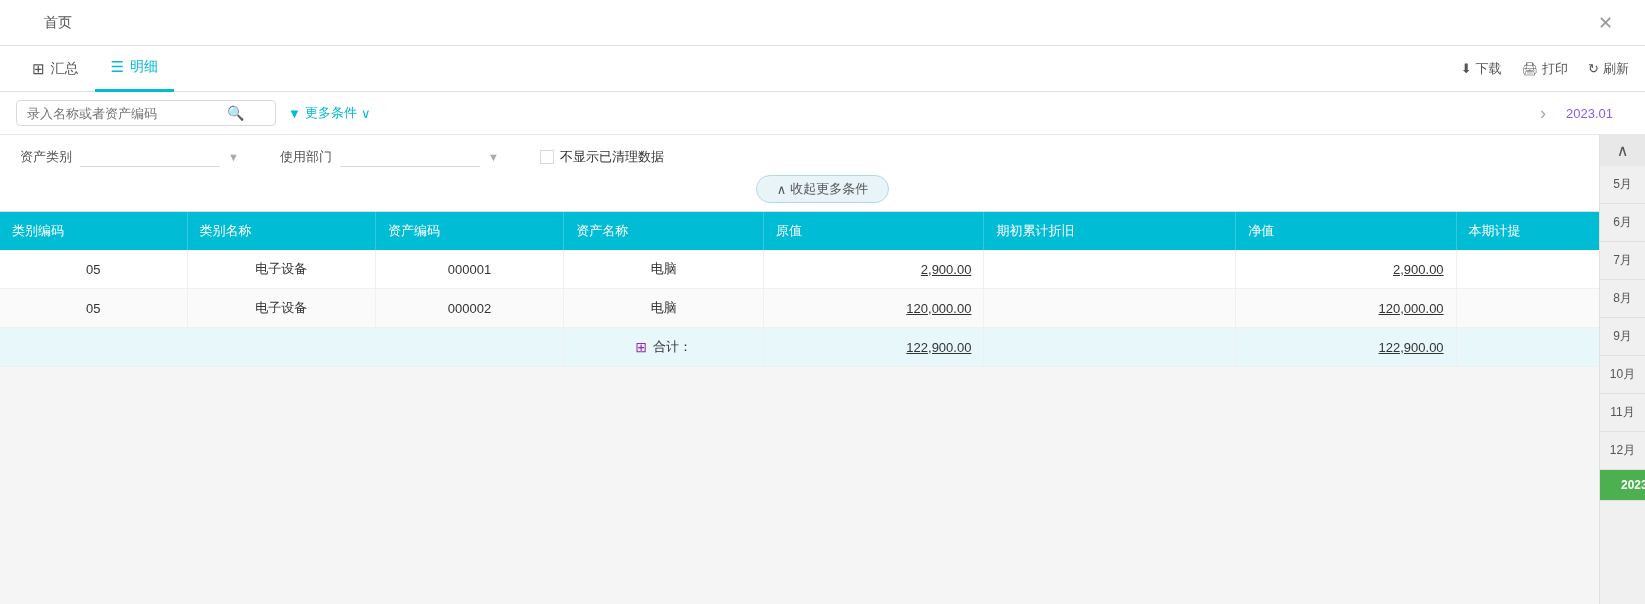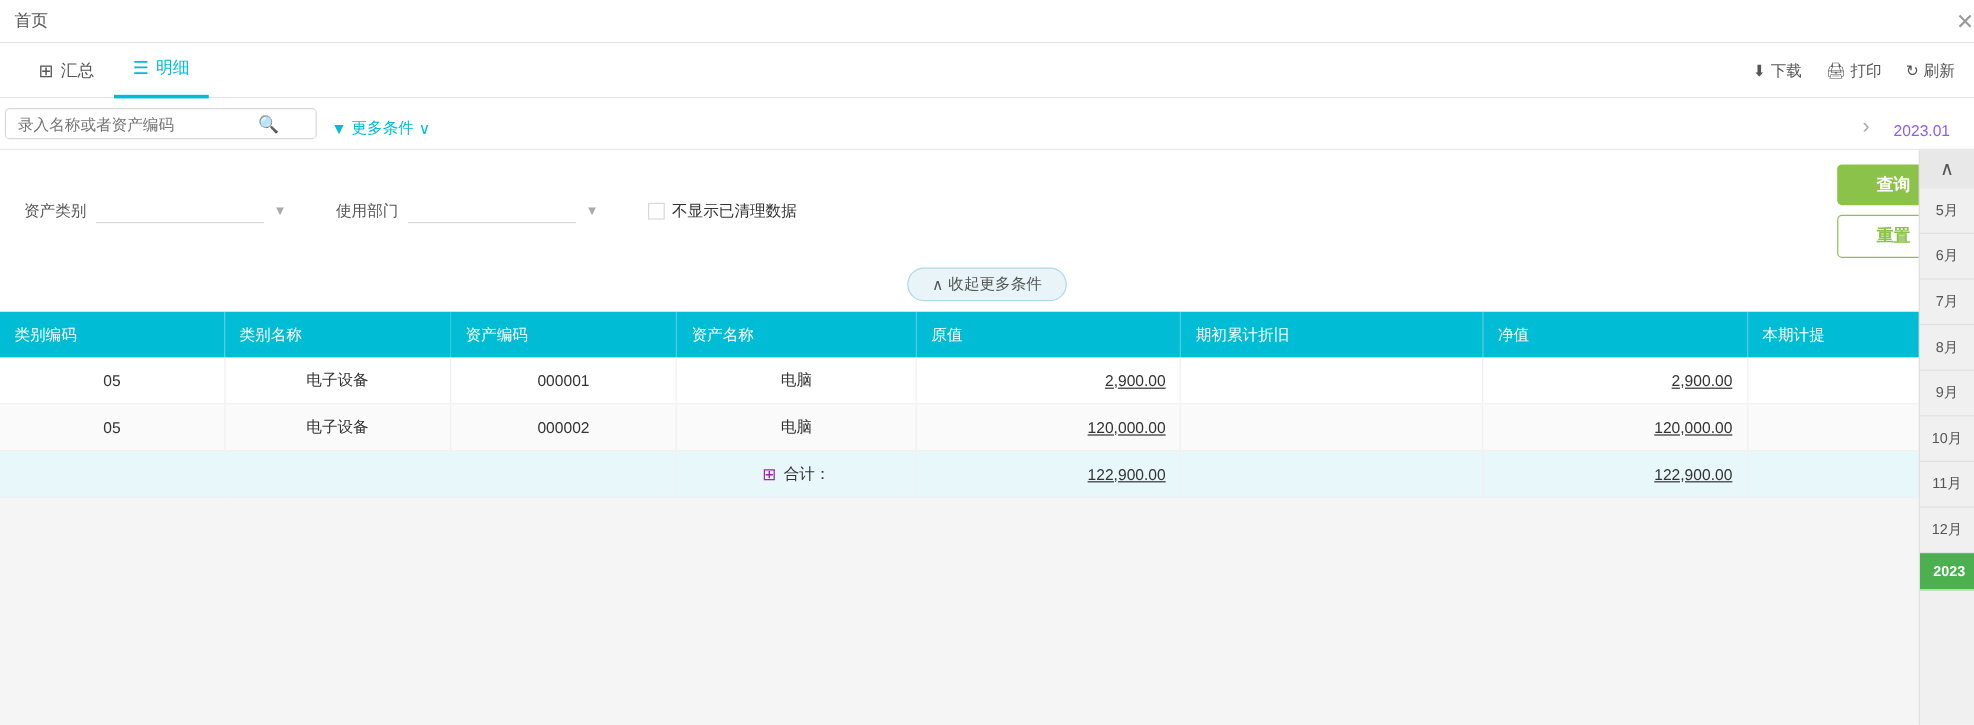--- a/index.html
+++ b/index.html
@@ -12,22 +12,22 @@
       height: 604px;
       overflow: hidden;
       position: relative;
     }
 
     
     .top-nav {
       display: flex;
       align-items: center;
       background: #fff;
-      height: 36px;
-      padding: 0 0;
+      height: 46px;
+      padding: 0 32px;
       border-bottom: 1px solid #e0e0e0;
     }
     .nav-home {
       color: #555;
       font-size: 14px;
       padding: 0 12px;
       cursor: pointer;
     }
     .nav-tab {
       display: flex;
@@ -102,23 +102,23 @@
       display: flex;
       align-items: center;
       gap: 4px;
       cursor: pointer;
       color: #555;
     }
 
     
     .search-bar {
       background: #fff;
-      padding: 8px 4px;
-      display: flex;
-      align-items: flex-end;
+      padding: 8px 16px;
+      display: flex;
+      align-items: center;
       border-bottom: 1px solid #e8e8e8;
       gap: 12px;
     }
     .search-input-wrap {
       display: flex;
       align-items: center;
       border: 1px solid #d9d9d9;
       border-radius: 4px;
       padding: 4px 10px;
       width: 260px;
@@ -173,21 +173,21 @@
       padding: 10px 4px;
       font-size: 12px;
       color: #555;
       cursor: pointer;
       border-bottom: 1px solid #e0e0e0;
     }
     .side-date-item.year {
       background: #4caf50;
       color: #fff;
       font-weight: bold;
-      padding: 8px 11px;
+      padding: 8px 21px;
     }
 
     
     .filter-panel {
       background: #fff;
       padding: 12px 20px 8px 20px;
       border-bottom: 1px solid #e0e0e0;
     }
     .filter-row {
       display: flex;
@@ -398,24 +398,20 @@
           <span class="filter-dropdown">▼</span>
         </div>
         <div class="filter-field">
           <span class="filter-label">使用部门</span>
           <input class="filter-input" type="text" style="">
           <span class="filter-dropdown">▼</span>
         </div>
         <div class="filter-checkbox-group">
           <div class="filter-checkbox"></div>
           <span>不显示已清理数据</span>
-        </div>
-        <div class="action-buttons">
-          <button class="btn-query">查询</button>
-          <button class="btn-reset">重置</button>
         </div>
       </div>
       <div class="collapse-row">
         <button class="collapse-btn">
           <span>∧</span>
           <span>收起更多条件</span>
         </button>
       </div>
     </div>
 

